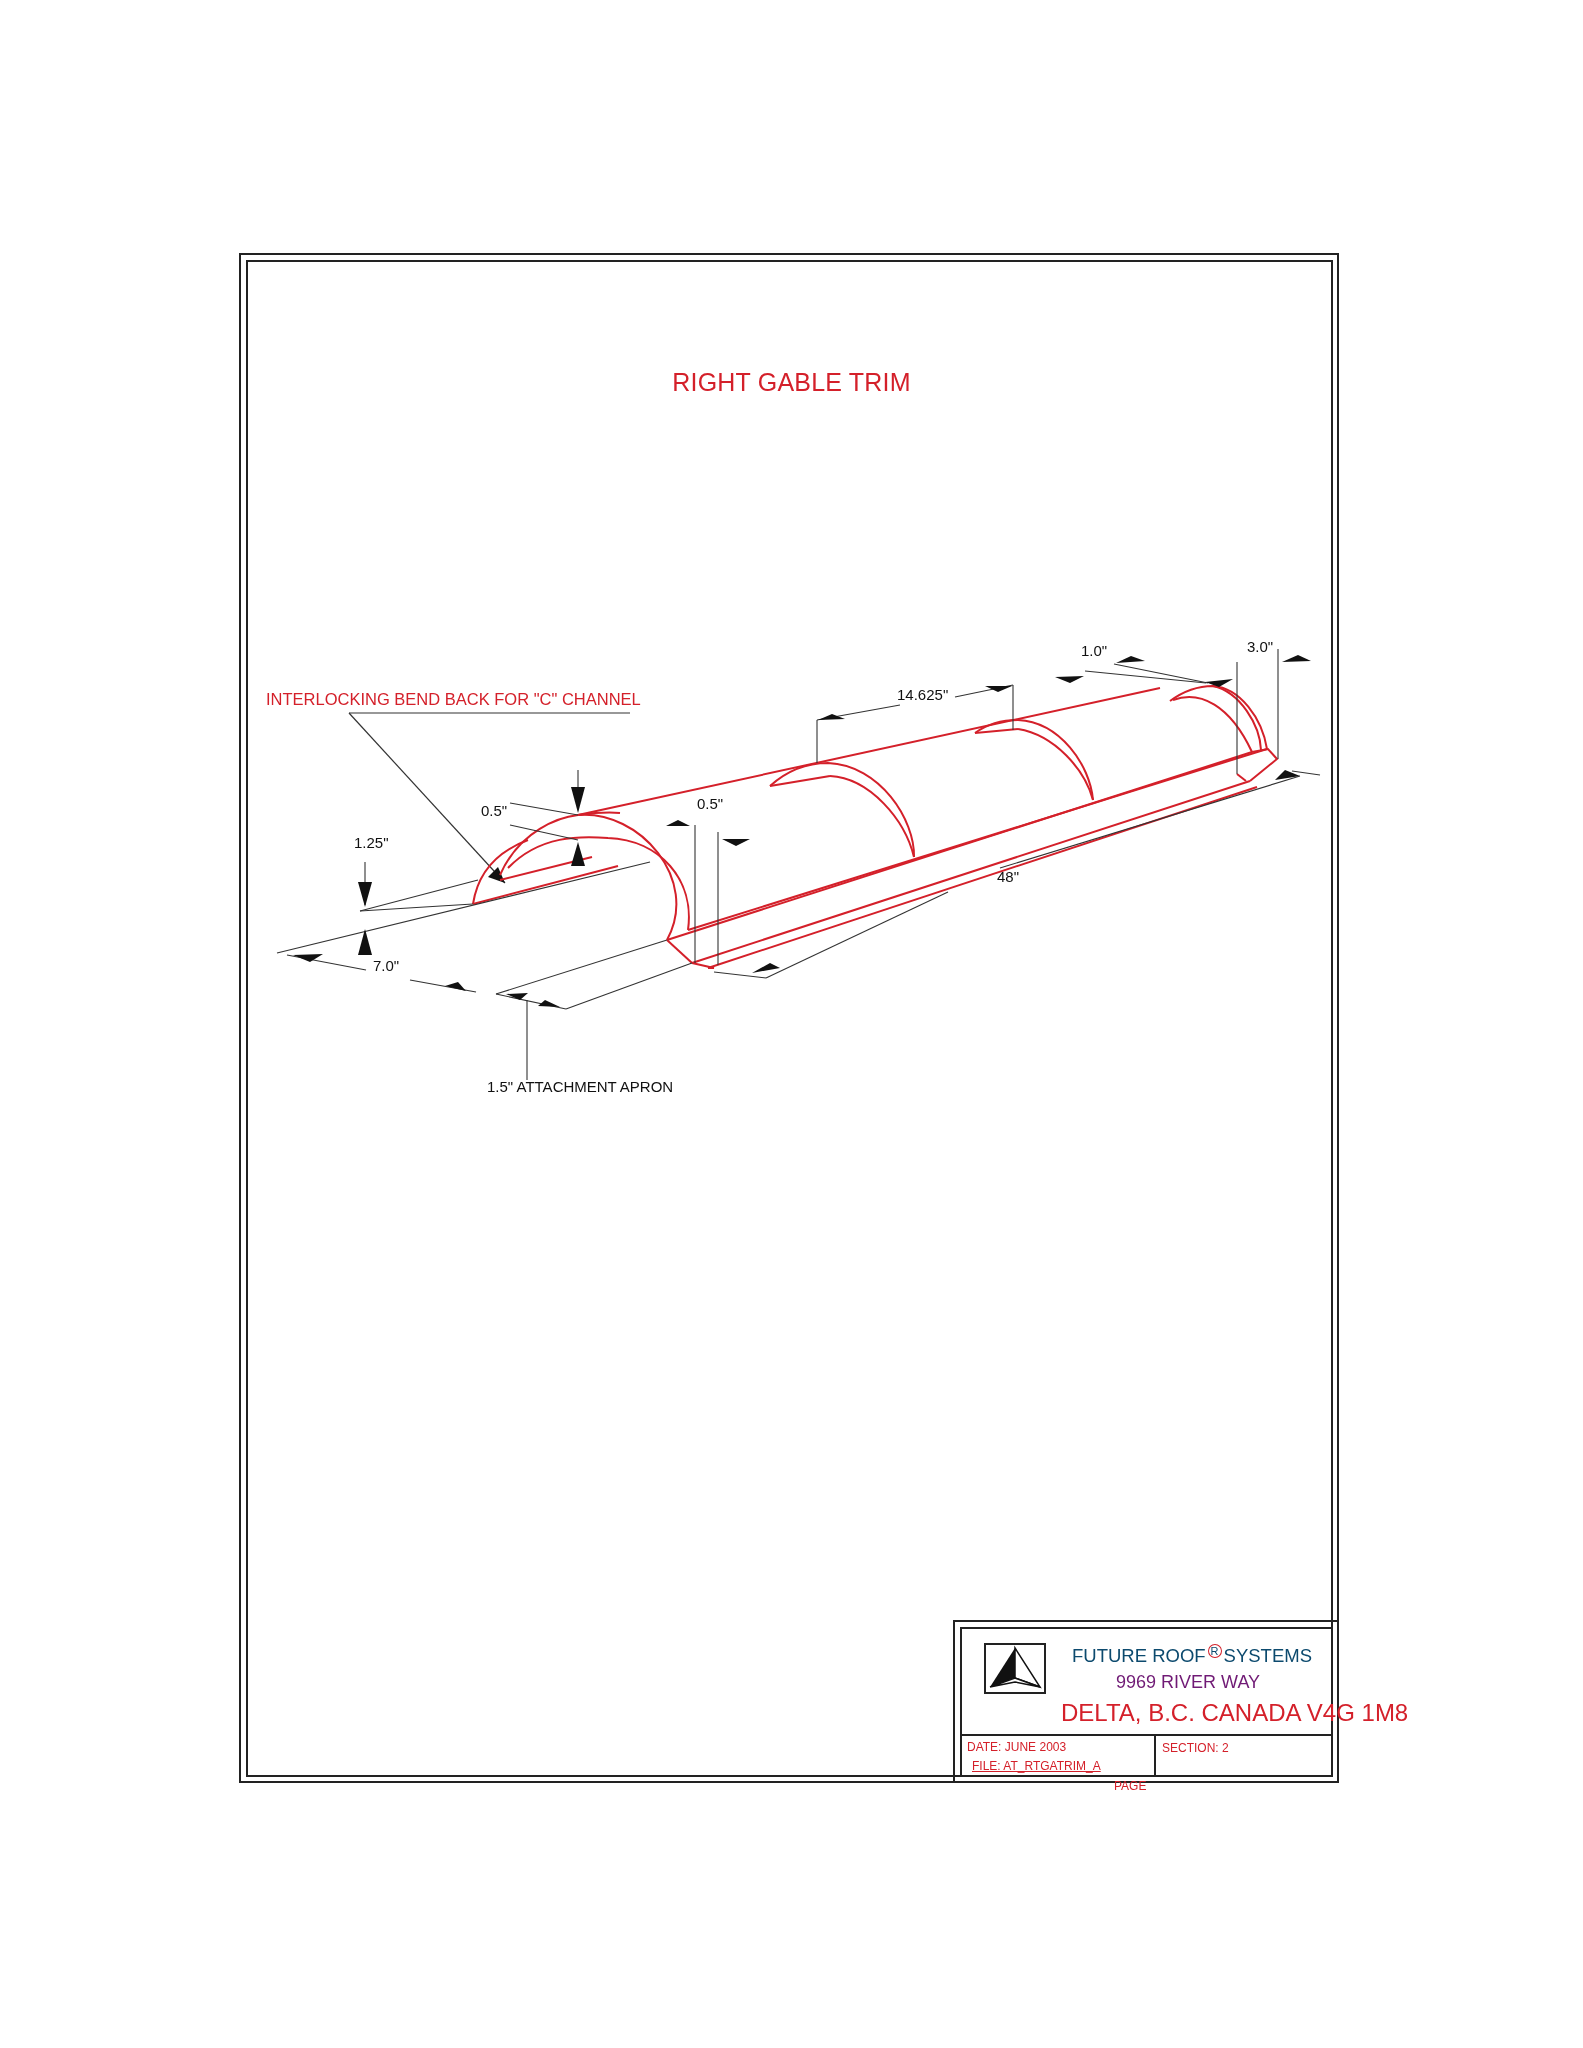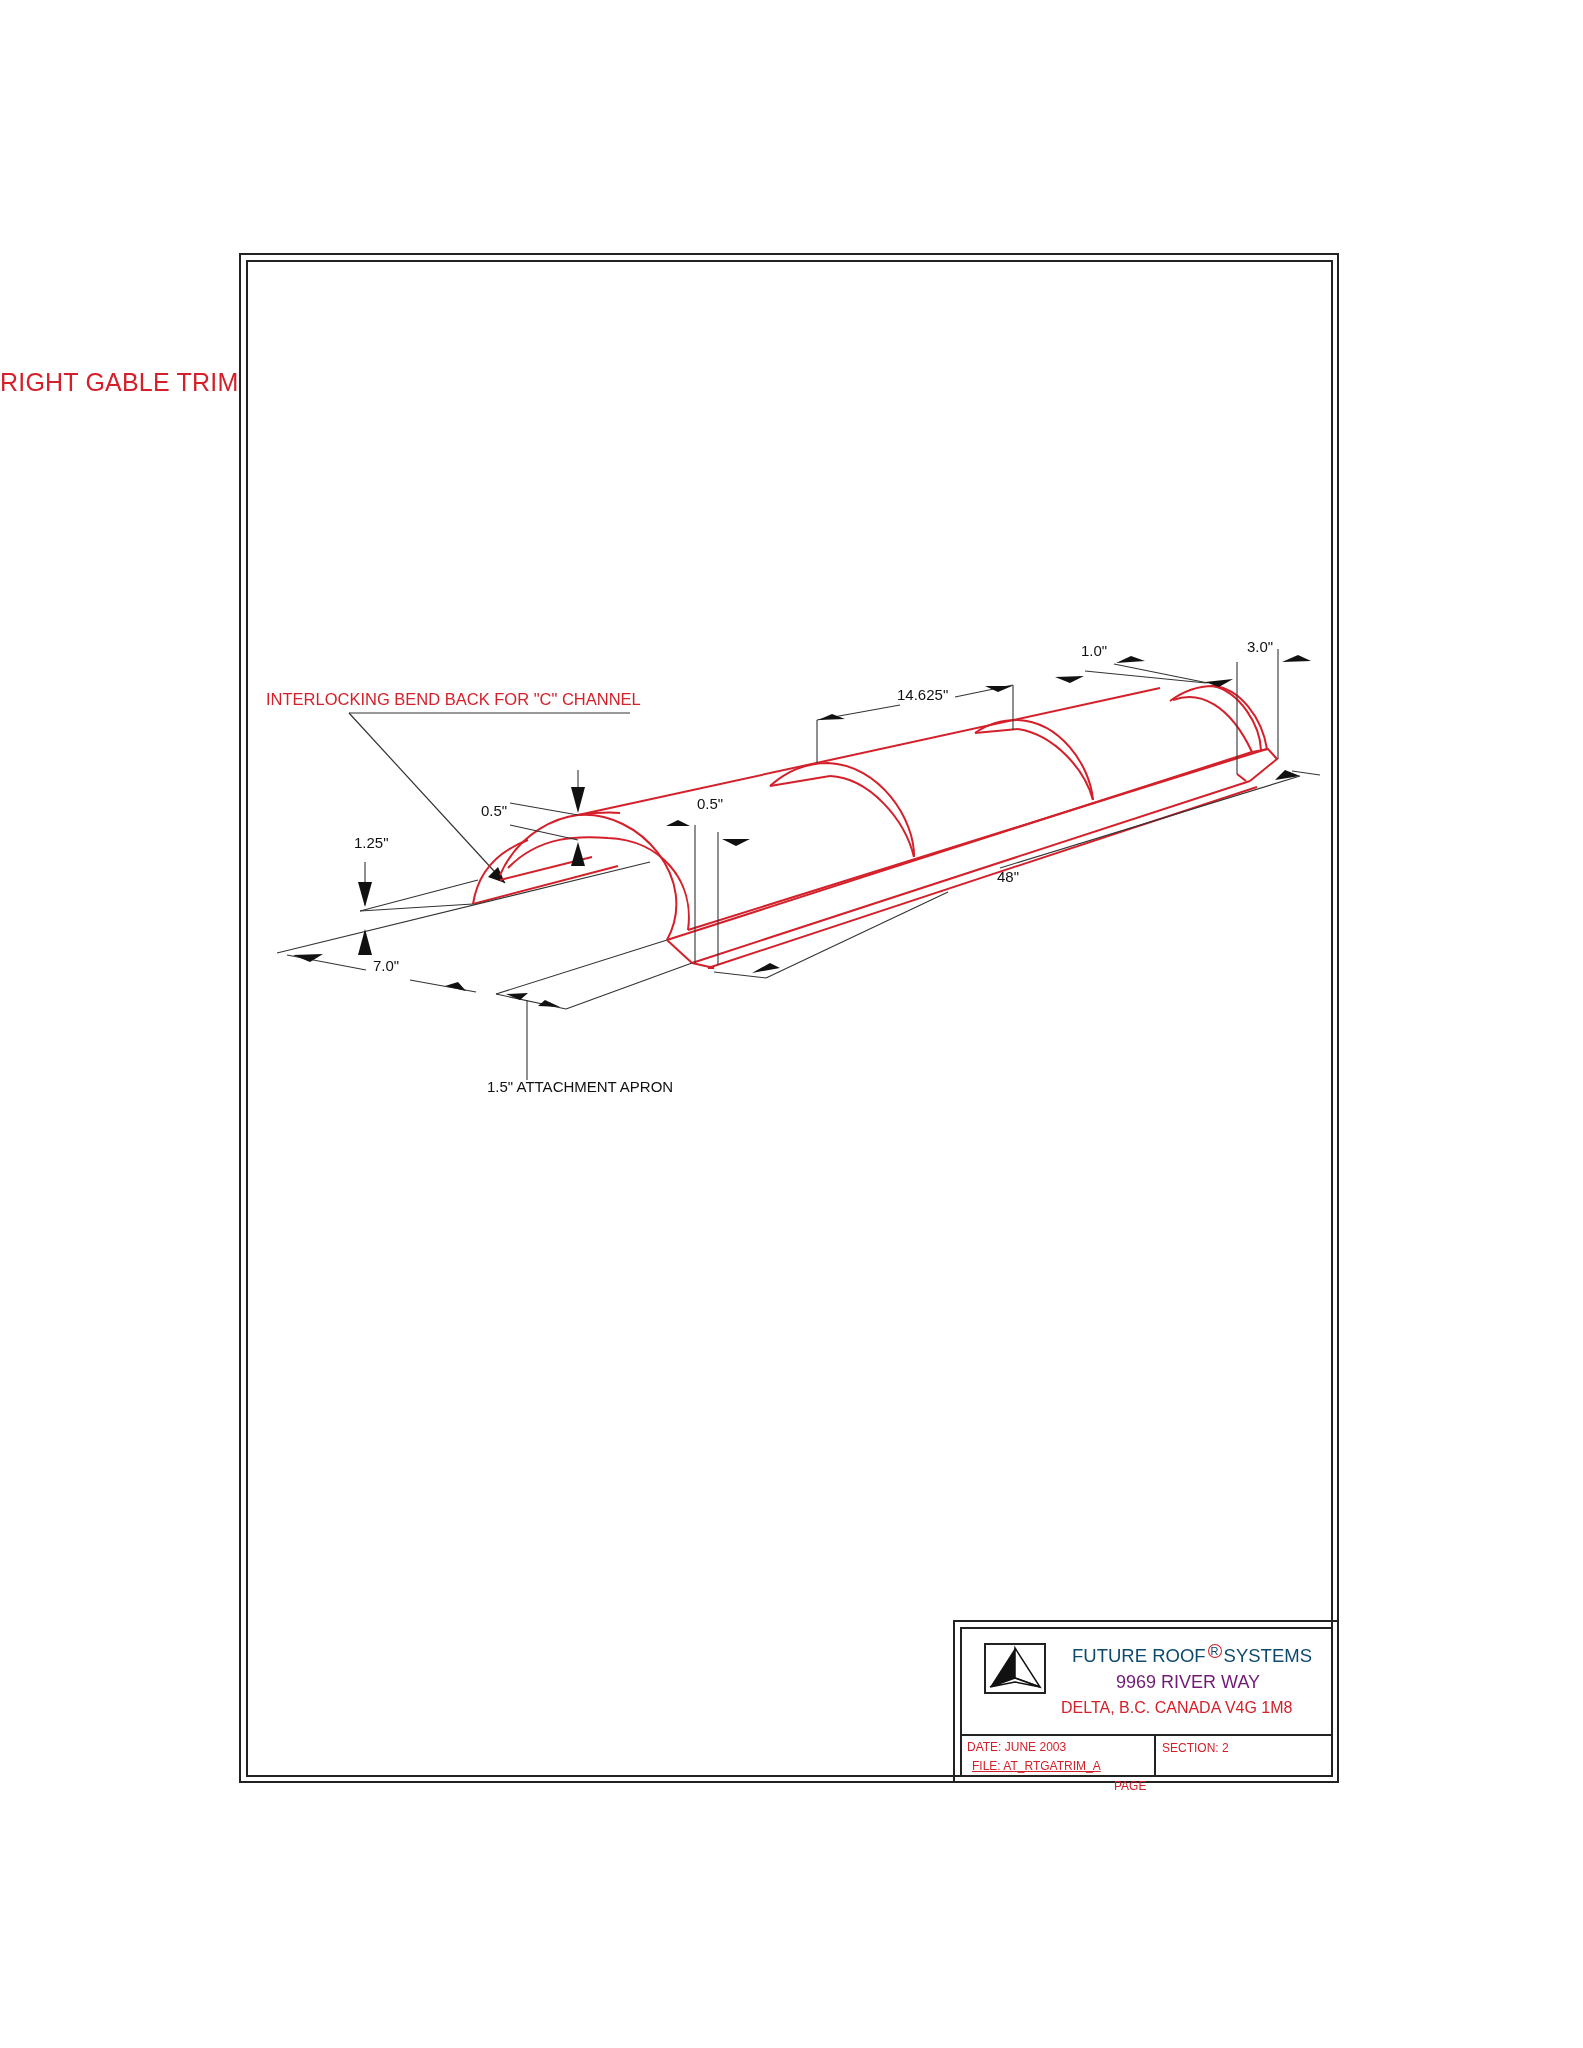--- a/index.html
+++ b/index.html
@@ -1,31 +1,31 @@
 <!DOCTYPE html>
 <html><head>
 <meta charset="utf-8">
 <style>
   html, body { margin: 0; padding: 0; background: #ffffff; }
   body { width: 1583px; height: 2048px; position: relative; overflow: hidden; font-family: "Liberation Sans", sans-serif; }
   .frame-outer { position: absolute; left: 239px; top: 253px; width: 1100px; height: 1530px; border: 2px solid #222; box-sizing: border-box; }
   .frame-inner { position: absolute; left: 246px; top: 260px; width: 1087px; height: 1517px; border: 2px solid #222; box-sizing: border-box; }
   svg.drawing { position: absolute; left: 0; top: 0; }
-  .title { position: absolute; left: 0; width: 1583px; top: 368px; color: #d4202a; font-size: 25px; letter-spacing: 0.2px; }
+  .title { position: absolute; left: 0; width: 1583px; top: 368px; text-align: center; color: #d4202a; font-size: 25px; letter-spacing: 0.2px; }
   .callout { position: absolute; left: 266px; top: 690px; color: #d4202a; font-size: 16.5px; white-space: nowrap; }
   .dim { position: absolute; color: #111; font-size: 15px; white-space: nowrap; }
   .tb-outer { position: absolute; left: 953px; top: 1620px; width: 386px; height: 163px; border: 2px solid #222; border-right: none; border-bottom: none; box-sizing: border-box; }
   .tb-inner { position: absolute; left: 960px; top: 1627px; width: 373px; height: 150px; border: 2px solid #222; box-sizing: border-box; }
   .tb-hdiv { position: absolute; left: 960px; top: 1734px; width: 373px; height: 2px; background: #222; }
   .tb-vdiv { position: absolute; left: 1154px; top: 1735px; width: 2px; height: 42px; background: #222; }
   .logo-box { position: absolute; left: 984px; top: 1643px; width: 62px; height: 51px; border: 2px solid #222; box-sizing: border-box; background: #fff; }
   .co-name { position: absolute; left: 1072px; top: 1645px; color: #0c4a6e; font-size: 18.5px; white-space: nowrap; }
   .co-name sup { font-size: 11px; vertical-align: 7px; border: 1px solid #d4202a; border-radius: 50%; padding: 0 2px; line-height: 10px; margin: 0 2px; }
   .co-addr1 { position: absolute; left: 1116px; top: 1672px; color: #701a75; font-size: 18px; white-space: nowrap; }
-  .co-addr2 { position: absolute; left: 1061px; top: 1699px; color: #d4202a; font-size: 16px; white-space: nowrap; }
+  .co-addr2 { position: absolute; left: 1061px; top: 1699px; color: #d4202a; font-size: 24px; white-space: nowrap; }
   .tb-field { position: absolute; color: #d4202a; font-size: 12px; white-space: nowrap; }
 </style>
 </head>
 <body>
 
 <div class="frame-outer"></div>
 <div class="frame-inner"></div>
 
 <div class="title">RIGHT GABLE TRIM</div>
 <div class="callout">INTERLOCKING BEND BACK FOR "C" CHANNEL</div>

